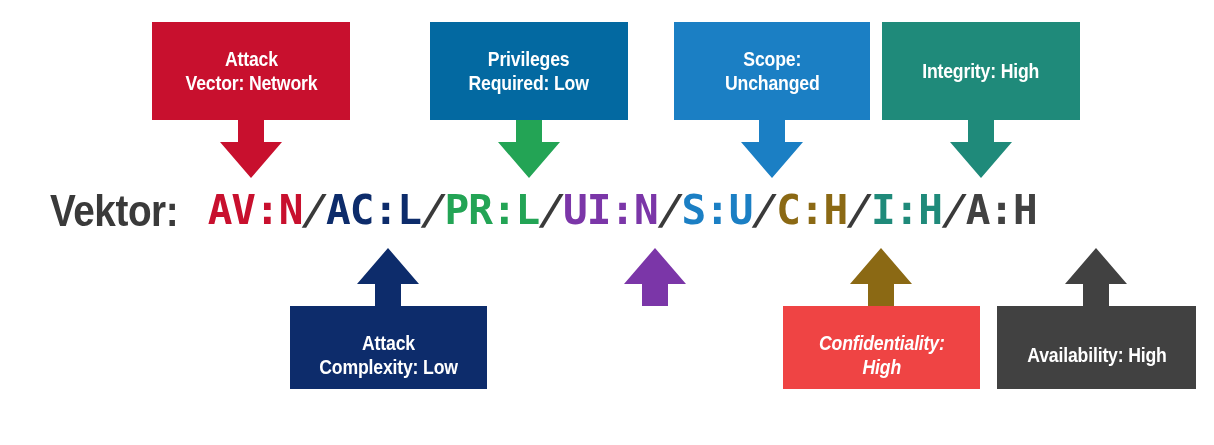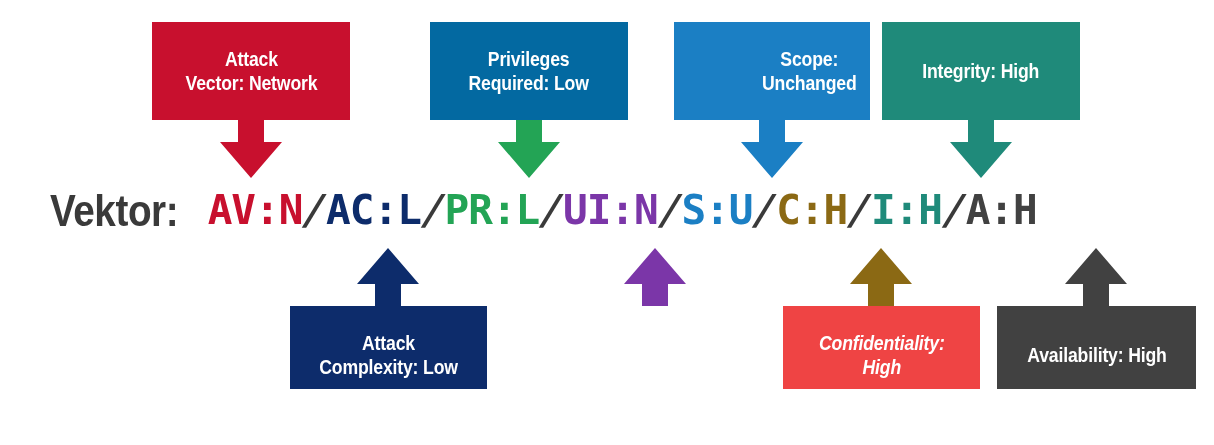--- a/index.html
+++ b/index.html
@@ -113,21 +113,21 @@
       <div class="callout down" style="left: 430px; width: 198px; top: 22px; height: 156px;">
         <div class="body" style="background: #0369a1; height: 98px; top: 0px;">
           <div class="label">Privileges
 Required: Low</div>
         </div>
         <div class="arrow" style="height: 58px; left: 99px; top: 98px;"><svg width="62" height="58" viewBox="0 0 62 58" preserveAspectRatio="none">
             <path d="M18,0 L44,0 L44,22 L62,22 L31,58 L0,22 L18,22 Z" fill="#23a455"></path>
           </svg></div>
       </div>
       <div class="callout down" style="left: 674px; width: 196px; top: 22px; height: 156px;">
-        <div class="body" style="background: rgb(27, 127, 196); height: 98px; top: 0px; justify-content: flex-end;">
+        <div class="body" style="background: rgb(27, 127, 196); height: 98px; top: 0px;">
           <div class="label">Scope:
 Unchanged</div>
         </div>
         <div class="arrow" style="height: 58px; left: 98px; top: 98px;"><svg width="62" height="58" viewBox="0 0 62 58" preserveAspectRatio="none">
             <path d="M18,0 L44,0 L44,22 L62,22 L31,58 L0,22 L18,22 Z" fill="#1b7fc4"></path>
           </svg></div>
       </div>
       <div class="callout down" style="left: 882px; width: 198px; top: 22px; height: 156px;">
         <div class="body" style="background: rgb(31, 138, 122); height: 98px; top: 0px;">
           <div class="label">Integrity: High</div>

